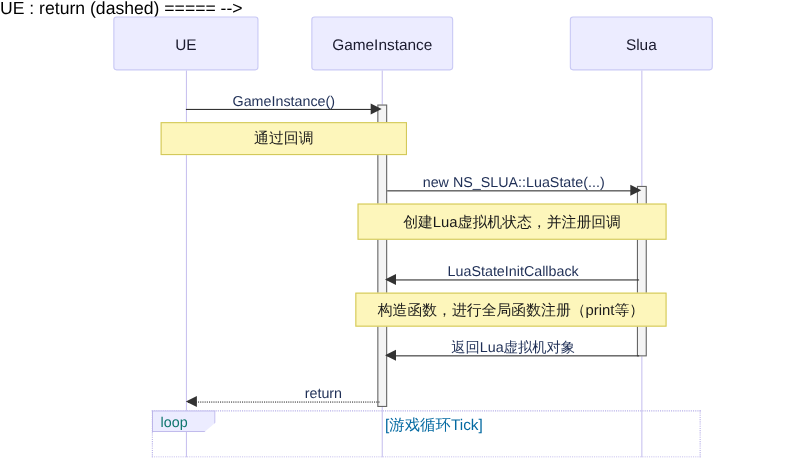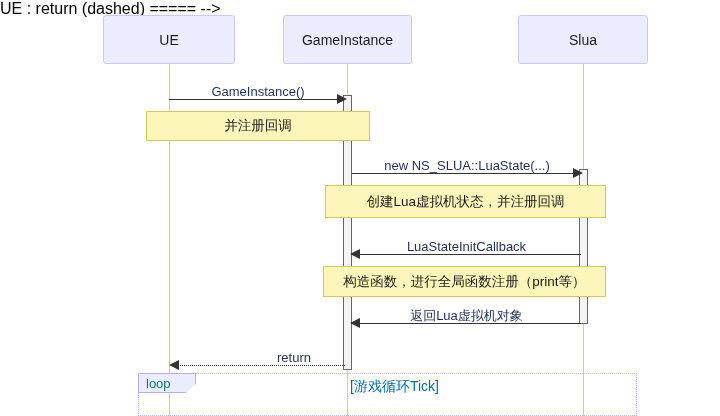--- a/index.html
+++ b/index.html
@@ -161,21 +161,21 @@
     <span class="actor-label">GameInstance</span>
   </div>
 
   
   <div class="msg-label" style="left:169px; top:85px; width:178px;">GameInstance()</div>
   <div class="msg-line" style="left:169px; top:99px; width:176px;"></div>
   <div class="arrowhead right" style="left:337px; top:94px;"></div>
 
   
   <div class="note" style="left:146px; top:111px; width:224px; height:30px;">
-    <span class="note-text">并注册回调</span>
+    <span class="note-text">通过回调</span>
   </div>
 
   
   <div class="msg-label" style="left:352px; top:159px; width:230px;">new NS_SLUA::LuaState(...)</div>
   <div class="msg-line" style="left:352px; top:173px; width:229px;"></div>
   <div class="arrowhead right" style="left:573px; top:168px;"></div>
 
   
   <div class="note" style="left:325px; top:185px; width:281px; height:33px;">
     <span class="note-text">创建Lua虚拟机状态，并注册回调</span>

